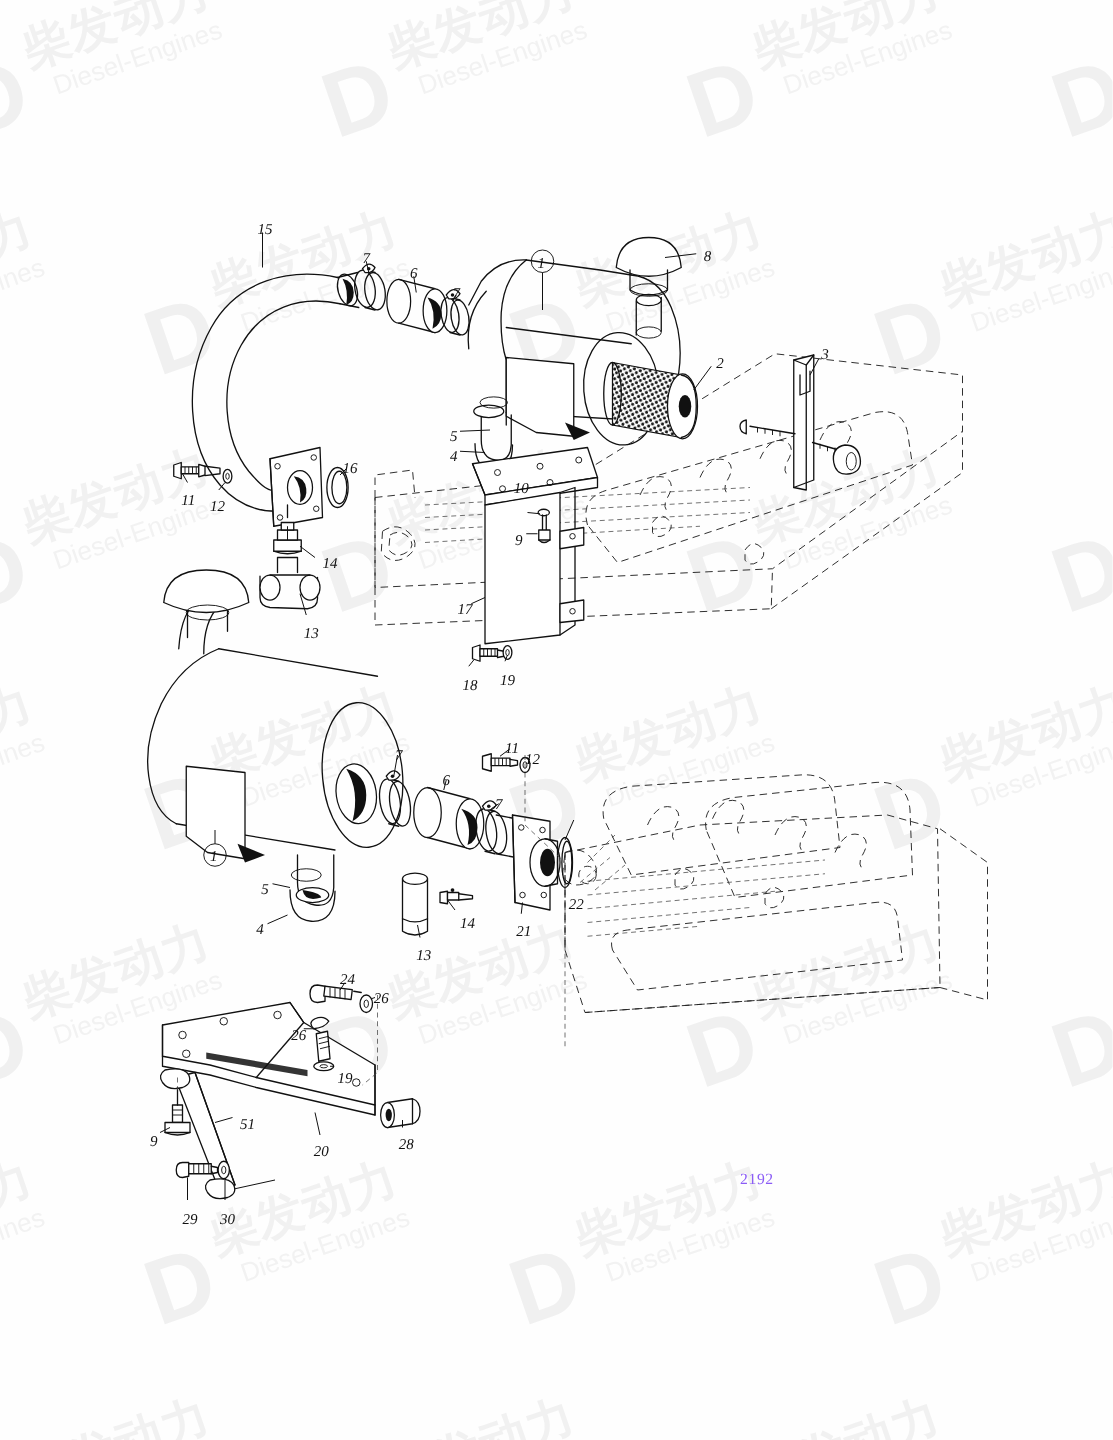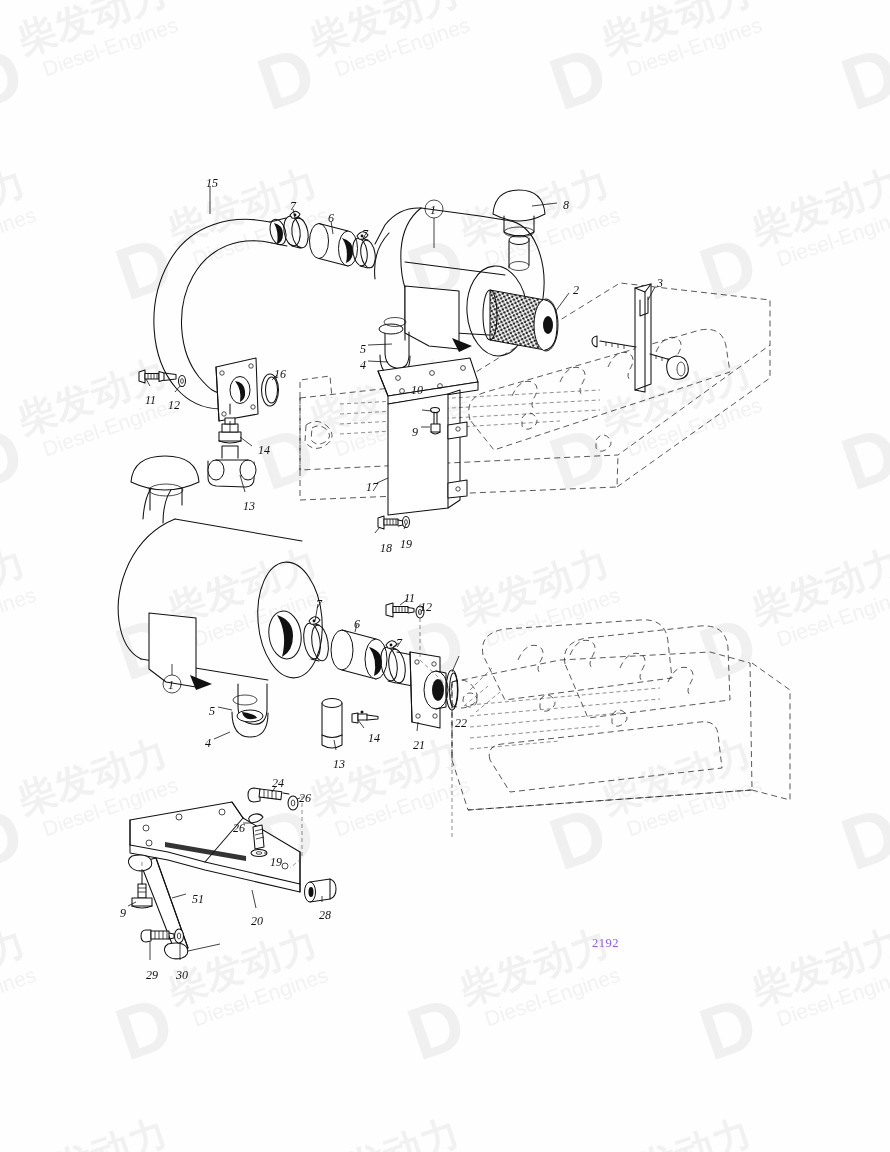--- a/index.html
+++ b/index.html
@@ -676,21 +676,21 @@
       <div class="num" style="left: 360px; top: 342px;">5</div>
       <div class="num" style="left: 360px; top: 358px;">4</div>
       <div class="num" style="left: 145px; top: 393px;">11</div>
       <div class="num" style="left: 168px; top: 398px;">12</div>
       <div class="num" style="left: 274px; top: 367px;">16</div>
       <div class="num" style="left: 411px; top: 383px;">10</div>
       <div class="num" style="left: 412px; top: 425px;">9</div>
       <div class="num" style="left: 258px; top: 443px;">14</div>
       <div class="num" style="left: 243px; top: 499px;">13</div>
       <div class="num" style="left: 366px; top: 480px;">17</div>
-      <div class="num" style="left: 380px; top: 541px;">18</div>
+      <div class="num" style="left: 370px; top: 541px;">18</div>
       <div class="num" style="left: 400px; top: 537px;">19</div>
       <div class="num" style="left: 168px; top: 678px;">1</div>
       <div class="num" style="left: 316px; top: 597px;">7</div>
       <div class="num" style="left: 354px; top: 617px;">6</div>
       <div class="num" style="left: 396px; top: 636px;">7</div>
       <div class="num" style="left: 404px; top: 591px;">11</div>
       <div class="num" style="left: 420px; top: 600px;">12</div>
       <div class="num" style="left: 455px; top: 684px; margin-top: 32px;">22</div>
       <div class="num" style="left: 413px; top: 738px;">21</div>
       <div class="num" style="left: 209px; top: 704px;">5</div>

